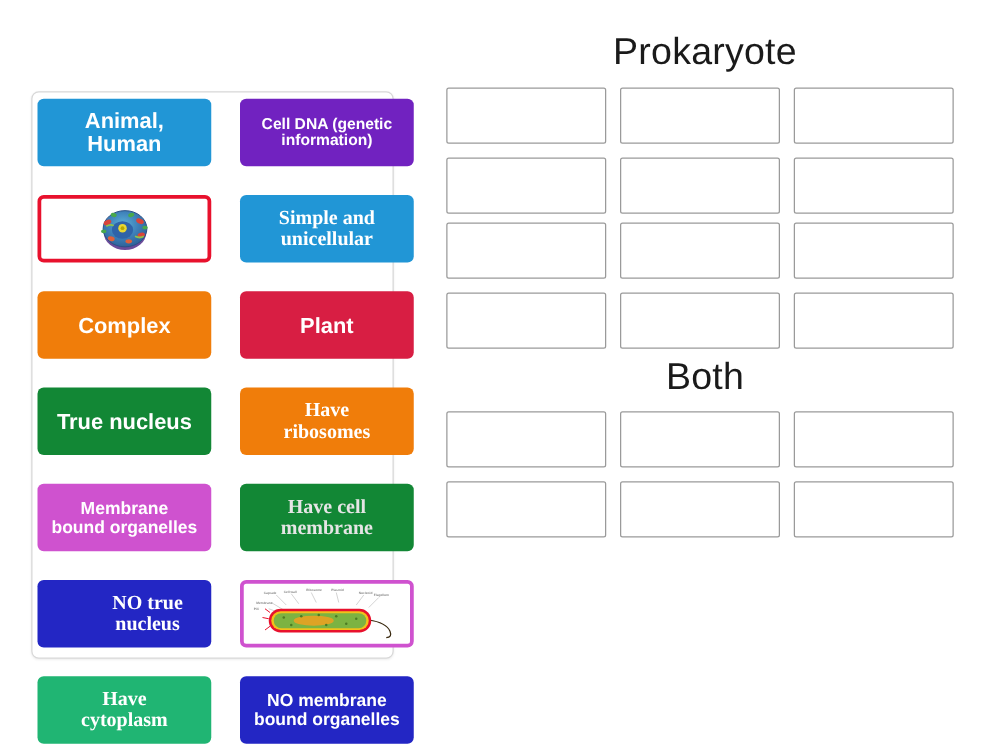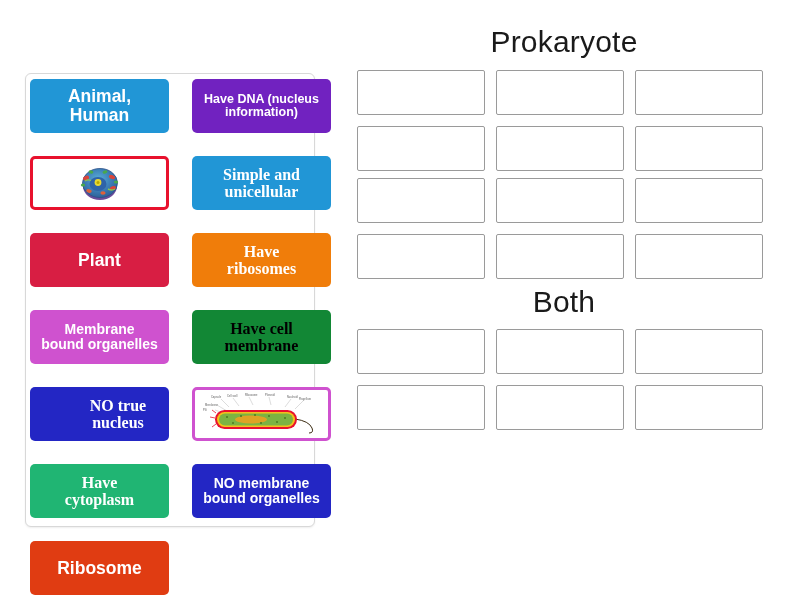--- a/index.html
+++ b/index.html
@@ -110,21 +110,21 @@
 </style>
 </head>
 <body>
 
 <div id="tile-tray">
   <div id="tile-grid">
       <div class="tile t-lg" style="background: rgb(33, 150, 214); color: rgb(255, 255, 255);">
         <span>Animal,<br>Human</span>
       </div>
       <div class="tile t-xs" style="background: rgb(113, 34, 192); color: rgb(255, 255, 255);">
-        <span>Have DNA (nucleus information)</span>
+        <span>Cell DNA (genetic information)</span>
       </div>
       <div class="tile image-tile" style="background: rgb(255, 255, 255); border-color: rgb(232, 17, 45);">
   <svg class="cell-art" width="56" height="40" viewBox="0 0 56 40">
     <defs>
       <radialGradient id="acg" cx="45%" cy="38%" r="65%">
         <stop offset="0%" stop-color="#5ab0d8"></stop>
         <stop offset="55%" stop-color="#3d7fb8"></stop>
         <stop offset="100%" stop-color="#2e5f96"></stop>
       </radialGradient>
     </defs>
@@ -142,30 +142,36 @@
     <ellipse cx="19" cy="9" rx="2.4" ry="1.6" fill="#49a84c" transform="rotate(15 19 9)"></ellipse>
     <ellipse cx="44" cy="19" rx="2.2" ry="1.5" fill="#49a84c"></ellipse>
     <ellipse cx="11" cy="22" rx="2.2" ry="1.5" fill="#49a84c"></ellipse>
     <path d="M36 26 q4 2 7 0" stroke="#8fc24a" stroke-width="1.4" fill="none"></path>
     <path d="M13 18 q3 -2 6 -0.5" stroke="#8fc24a" stroke-width="1.3" fill="none"></path>
   </svg>
 </div>
       <div class="tile t-md" style="background: rgb(33, 150, 214); color: rgb(255, 255, 255);">
         <span>Simple and<br>unicellular</span>
       </div>
+      <div class="tile t-lg" style="background: rgb(240, 125, 10); color: rgb(255, 255, 255);">
+        <span>Complex</span>
+      </div>
       <div class="tile t-lg" style="background: rgb(216, 30, 67); color: rgb(255, 255, 255);">
         <span>Plant</span>
       </div>
+      <div class="tile t-lg" style="background: rgb(18, 135, 53); color: rgb(255, 255, 255);">
+        <span>True nucleus</span>
+      </div>
       <div class="tile t-md" style="background: rgb(240, 125, 10); color: rgb(255, 255, 255);">
         <span>Have<br>ribosomes</span>
       </div>
       <div class="tile t-sm" style="background: rgb(207, 82, 207); color: rgb(255, 255, 255);">
         <span>Membrane<br>bound organelles</span>
       </div>
-      <div class="tile t-md" style="background: rgb(18, 135, 53); color: #000000;">
+      <div class="tile t-md" style="background: rgb(18, 135, 53); color: #e5e5e5;">
         <span>Have cell<br>membrane</span>
       </div>
       <div class="tile t-md" style="background: rgb(35, 38, 196); color: rgb(255, 255, 255); padding-left: 41px;">
         <span>NO true<br>nucleus</span>
       </div>
       <div class="tile image-tile" style="background: rgb(255, 255, 255); border-color: rgb(207, 82, 207);">
   <svg class="cell-art" width="126" height="42" viewBox="0 0 126 42">
     <g stroke="#9a9a9a" stroke-width="0.35" fill="none">
       <path d="M22 6 L30 14"></path>
             <path d="M34 5 L40 13"></path>

